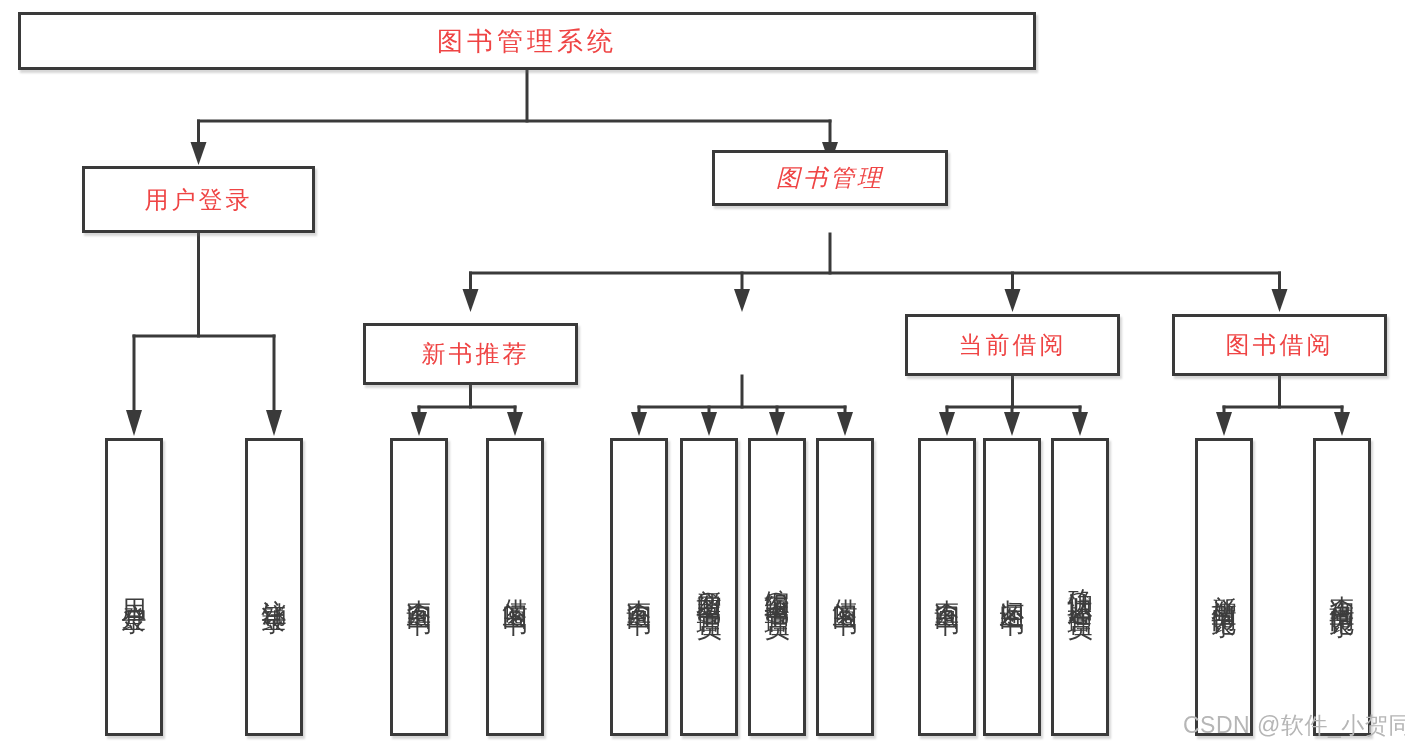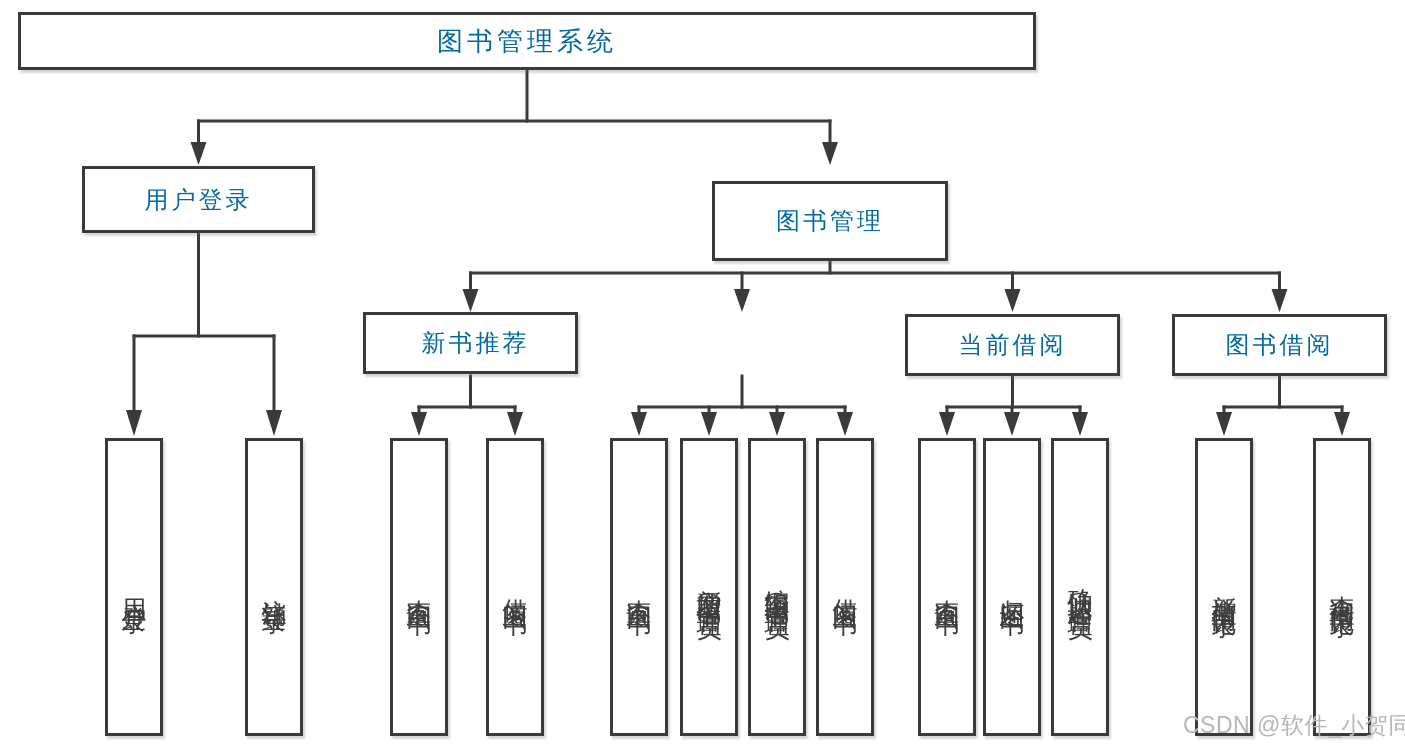--- a/index.html
+++ b/index.html
@@ -2,21 +2,21 @@
 <html><head>
 <meta charset="utf-8">
 <style>
   html,body{margin:0;padding:0;background:#ffffff;}
   body{font-family:"Liberation Sans","DejaVu Sans",sans-serif;}
   .stage{position:relative;width:1405px;height:747px;background:#ffffff;overflow:hidden;}
   svg.connectors{position:absolute;left:0;top:0;width:1405px;height:747px;z-index:0;}
   .node{
     position:absolute;box-sizing:border-box;background:#ffffff;
     border:3px solid #3a3a3a;display:flex;align-items:center;justify-content:center;
-    color:#0369a1;font-size:24px;letter-spacing:3px;z-index:1;
+    color:#ef4444;font-size:24px;letter-spacing:3px;z-index:1;
     box-shadow:2px 3px 2px rgba(110,110,110,0.28);
   }
   .node.root{font-size:26px;letter-spacing:4px;}
   .leaf{
     position:absolute;box-sizing:border-box;background:#ffffff;top:438px;width:58px;height:298px;
     border:3px solid #3a3a3a;display:flex;align-items:center;justify-content:center;z-index:1;
     box-shadow:2px 3px 2px rgba(110,110,110,0.28);
   }
   .leaf span{
     writing-mode:vertical-rl;text-orientation:mixed;white-space:nowrap;
@@ -110,25 +110,25 @@
     </g>
   </svg>
 
   <div class="node root" style="left:18px;top:12px;width:1018px;height:58px;">
     <span>图书管理系统</span>
   </div>
 
   <div class="node" style="left:82px;top:166px;width:233px;height:67px;">
     <span>用户登录</span>
   </div>
-  <div class="node" style="left:712px;top:181px;width:236px;height:80px;">
+  <div class="node" style="left:712px;top:150px;width:236px;height:56px;font-style:italic;">
     <span>图书管理</span>
   </div>
 
-  <div class="node" style="left:363px;top:312px;width:215px;height:62px;padding-left:10px;">
+  <div class="node" style="left:363px;top:323px;width:215px;height:62px;padding-left:10px;">
     <span>新书推荐</span>
   </div>
   <div class="node" style="left:905px;top:314px;width:215px;height:62px;">
     <span>当前借阅</span>
   </div>
   <div class="node" style="left:1172px;top:314px;width:215px;height:62px;">
     <span>图书借阅</span>
   </div>
 
   <div class="leaf" style="left:105px;">

